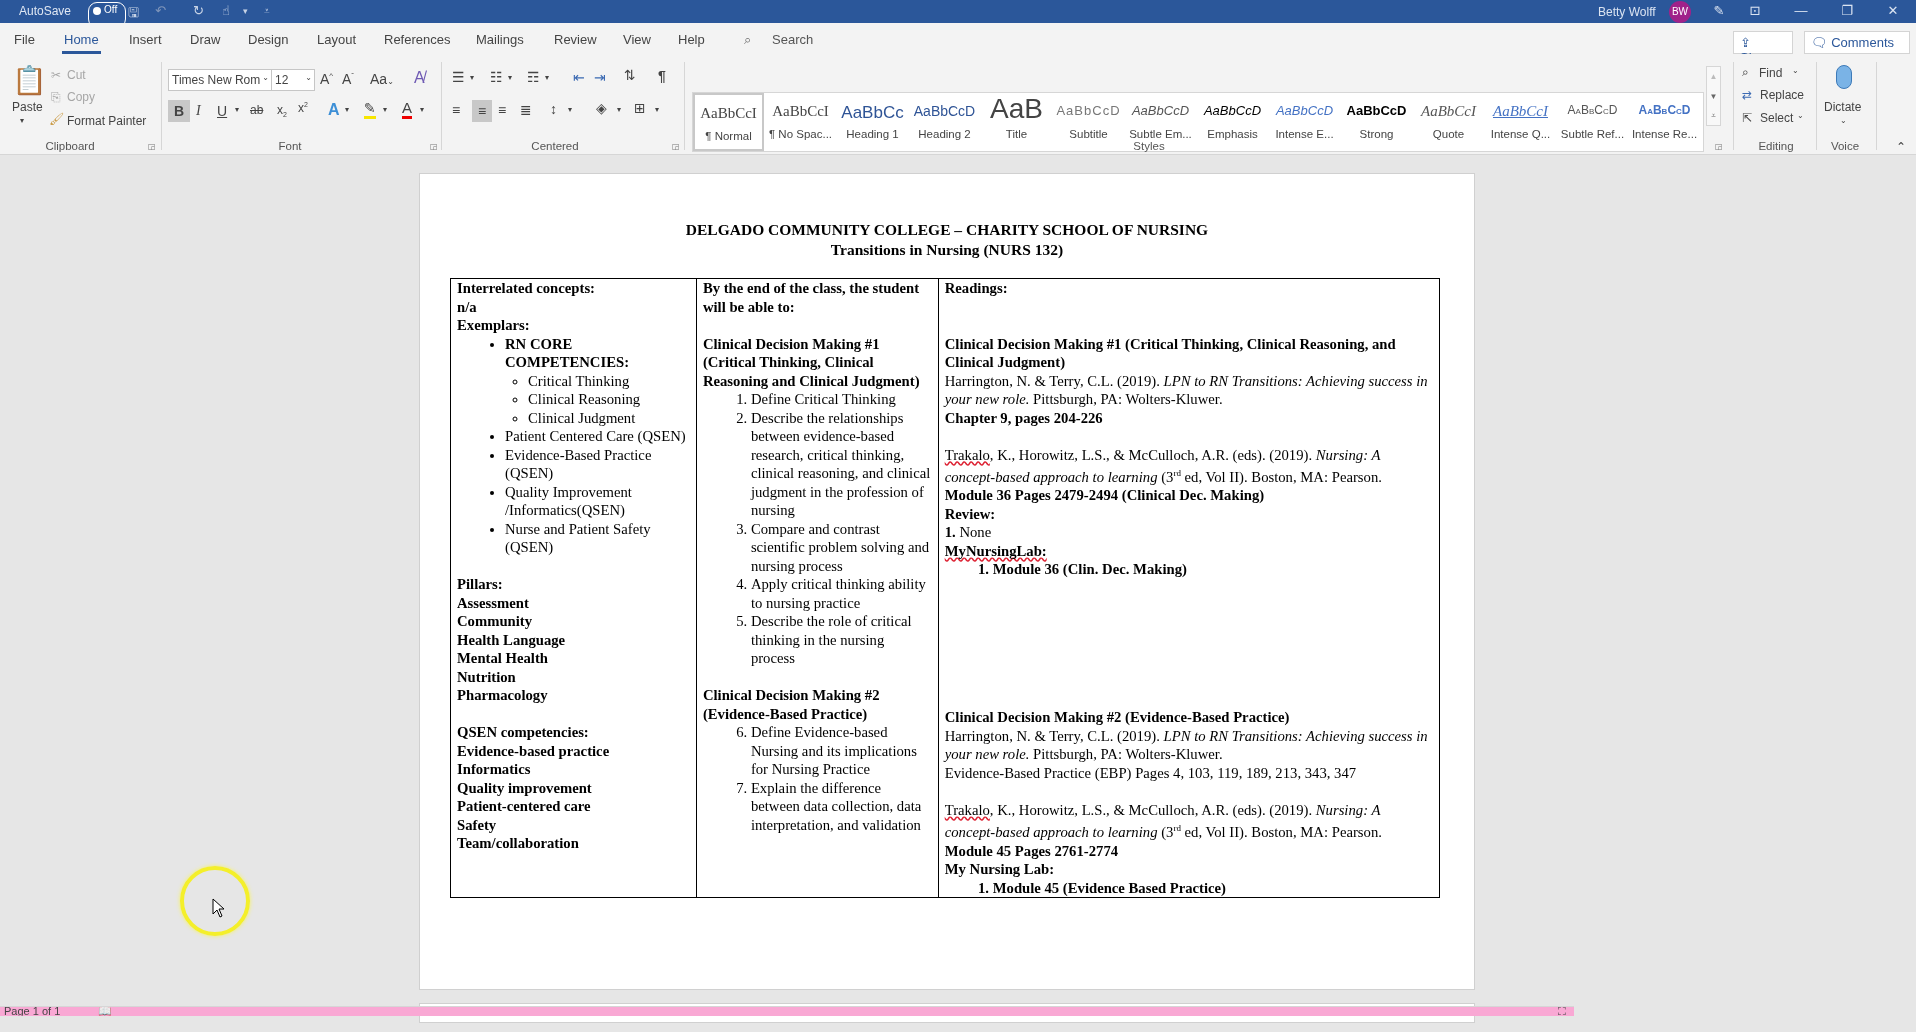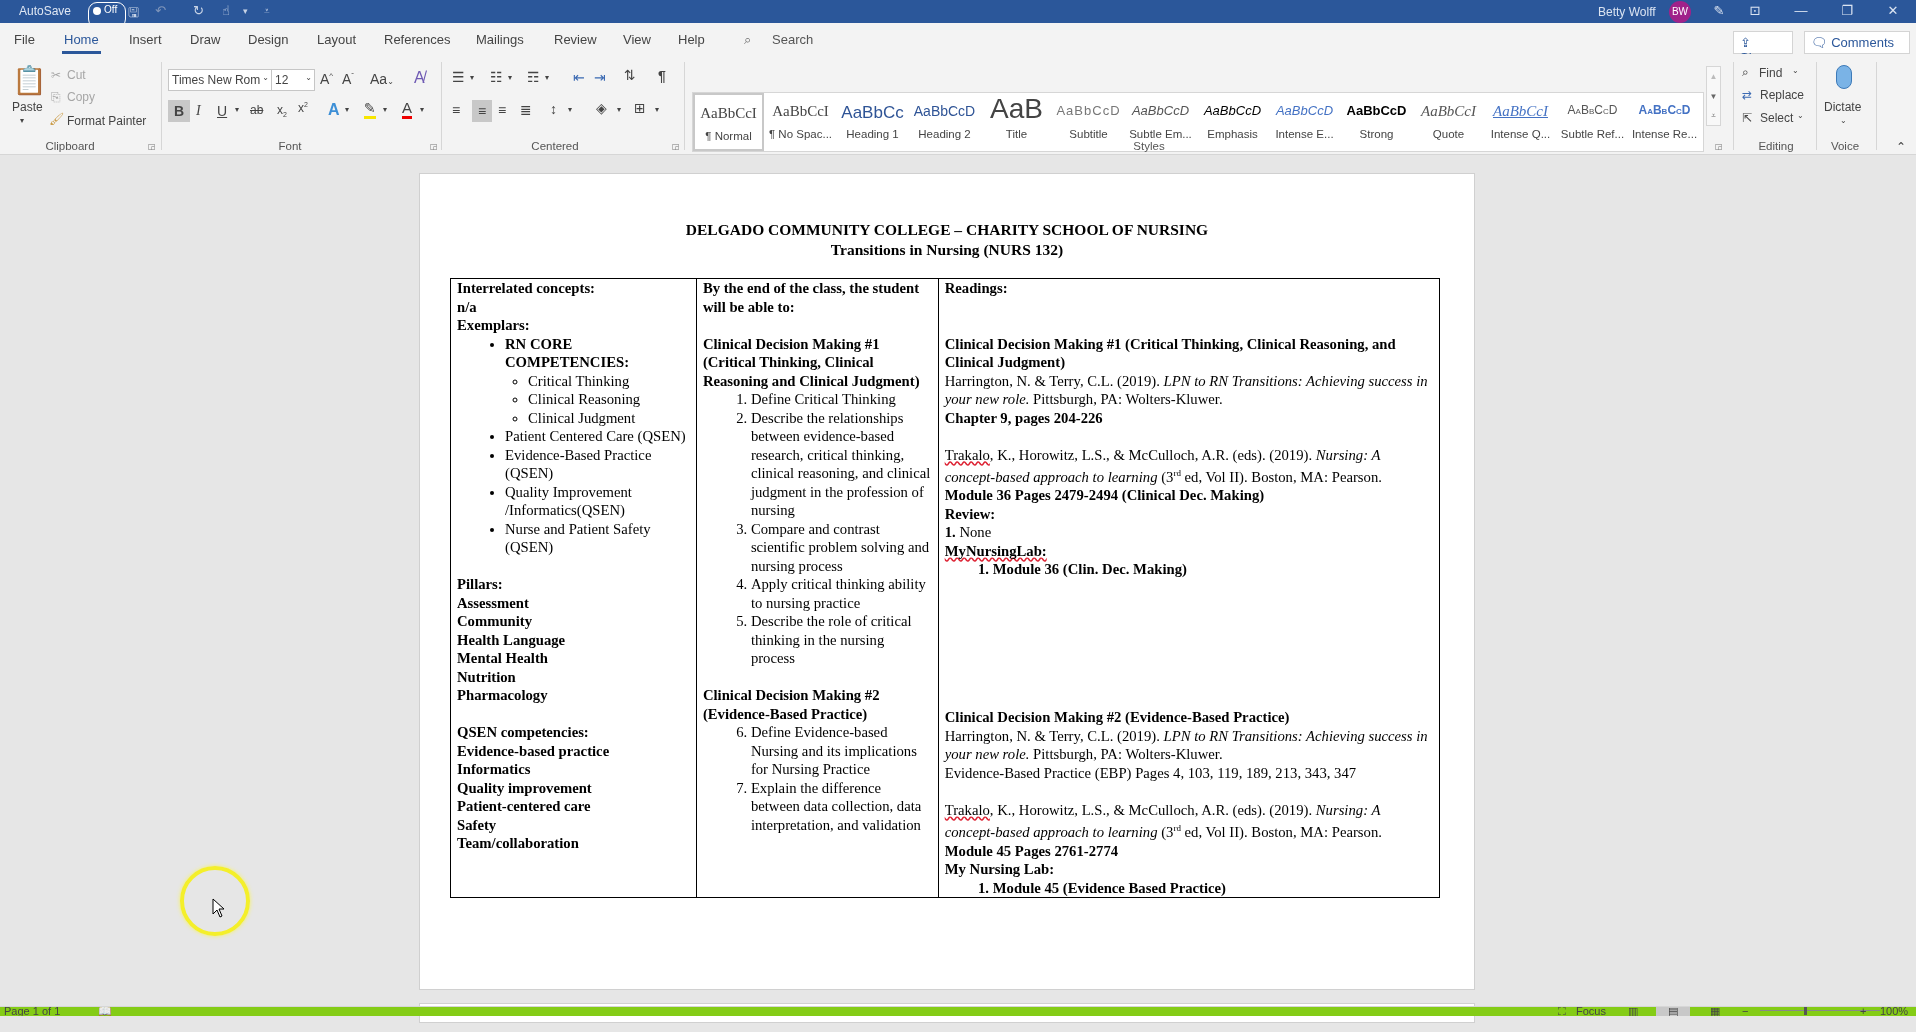--- a/index.html
+++ b/index.html
@@ -55,21 +55,21 @@
   .b { font-weight: bold; }
   .i { font-style: italic; }
   .spell { text-decoration: underline wavy #d23; text-decoration-skip-ink: none; }
   ul.l1 { list-style: disc; margin-left: 42px; padding-left: 6px; }
   ul.l2 { list-style: circle; margin-left: 17px; padding-left: 6px; }
   ol.n { margin-left: 42px; padding-left: 6px; }
   ol.n2 { margin-left: 24px; padding-left: 24px; font-weight: bold; }
   .gap { height: 18.5px; }
 
   
-  .statusbar { position: absolute; left: 0; top: 1006px; width: 1916px; height: 10px; background: #84cc16; border-top: 1px solid #d6d6d6; font-size: 11px; color: #444; overflow: hidden; }
+  .statusbar { position: absolute; left: 0; top: 1006px; width: 1574px; height: 10px; background: #f9a8d4; border-top: 1px solid #d6d6d6; font-size: 11px; color: #444; overflow: hidden; }
   .sb-item { position: absolute; top: -2px; }
 
   .cursor-ring { position: absolute; left: 180px; top: 866px; width: 70px; height: 70px; border-radius: 50%; border: 4px solid #f4ef2a; box-shadow: 0 0 4px #f8f45a; }
   .cursor { position: absolute; left: 212px; top: 898px; }
 </style>
 </head>
 <body>
 
 <div class="titlebar sans">
   <span class="autosave">AutoSave</span>

